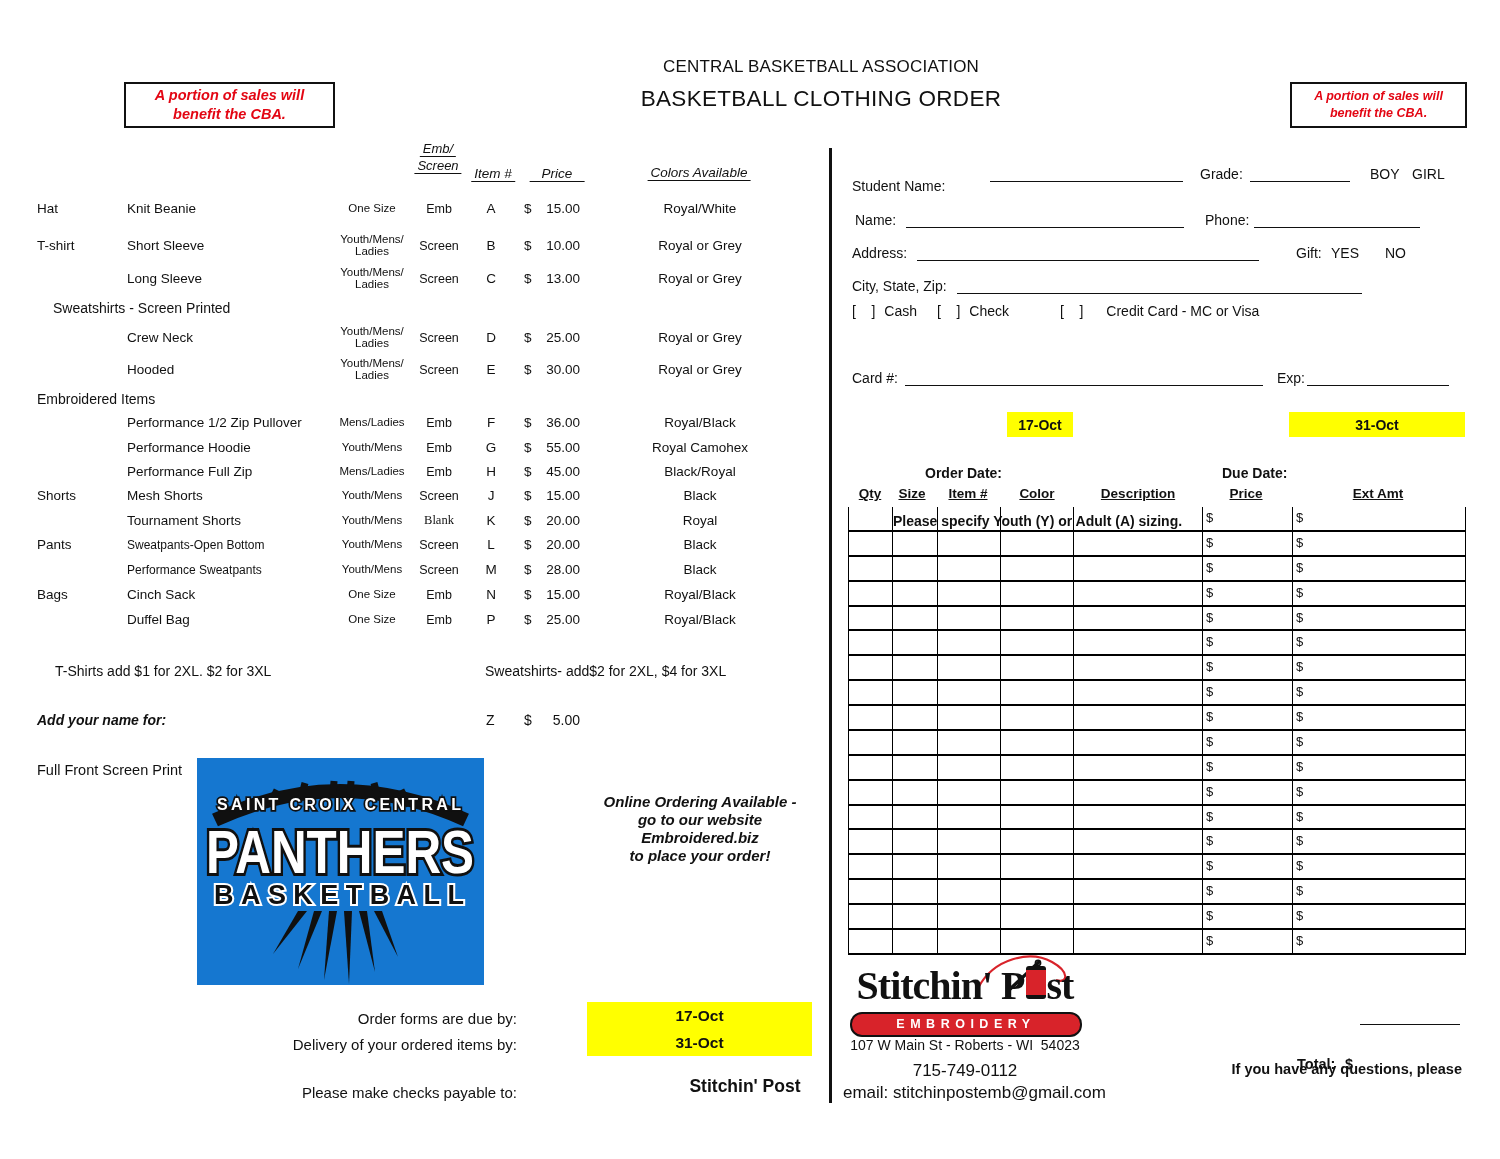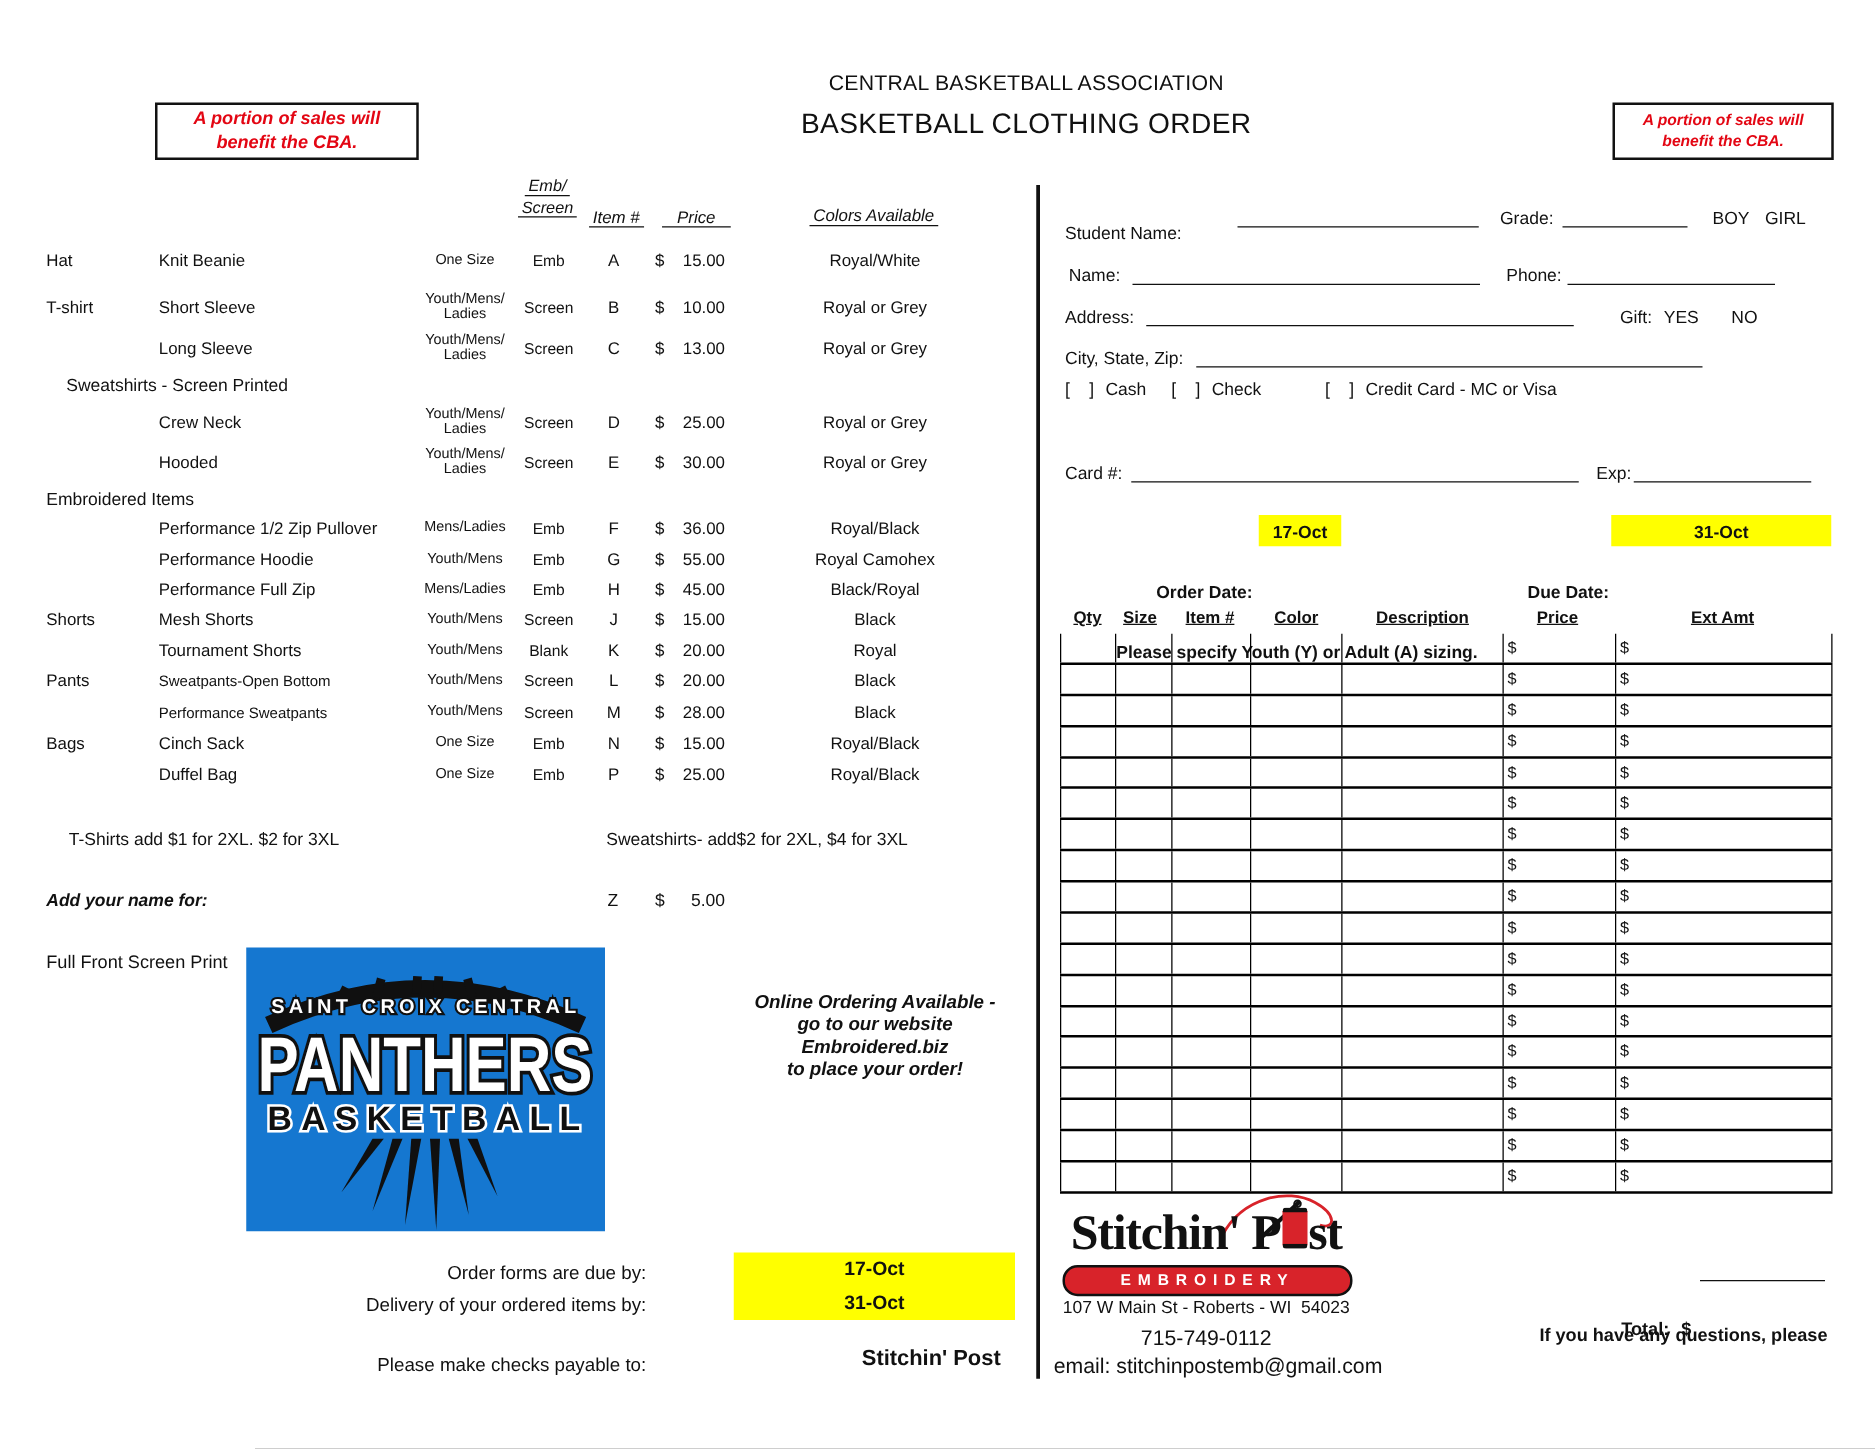--- a/index.html
+++ b/index.html
@@ -202,21 +202,21 @@
         <span class="cc center mf" style="left: 415px; width: 48px;">Screen</span>
         <span class="cc center" style="left: 467px; width: 48px;">J</span>
         <span class="cc " style="left: 524px; width: 14px;">$</span>
         <span class="cc right" style="left: 536px; width: 44px;">15.00</span>
         <span class="cc center" style="left: 616px; width: 168px;">Black</span>
       </div>
       <div class="cr" style="top: 508px;">
         <span class="cc " style="left: 37px; width: 88px;"></span>
         <span class="cc " style="left: 127px; width: 205px;">Tournament Shorts</span>
         <span class="cc center szf" style="left: 329px; width: 86px;">Youth/​Mens</span>
-        <span class="cc center mf" style="left: 415px; width: 48px;">Blank</span>
+        <span class="cc center mf" style="left: 415px; width: 48px; font-family: Liberation Serif, serif;">Blank</span>
         <span class="cc center" style="left: 467px; width: 48px;">K</span>
         <span class="cc " style="left: 524px; width: 14px;">$</span>
         <span class="cc right" style="left: 536px; width: 44px;">20.00</span>
         <span class="cc center" style="left: 616px; width: 168px;">Royal</span>
       </div>
       <div class="cr" style="top: 532px;">
         <span class="cc " style="left: 37px; width: 88px;">Pants</span>
         <span class="cc sm" style="left: 127px; width: 205px;">Sweatpants-Open Bottom</span>
         <span class="cc center szf" style="left: 329px; width: 86px;">Youth/​Mens</span>
         <span class="cc center mf" style="left: 415px; width: 48px;">Screen</span>
@@ -331,21 +331,21 @@
   <span class="lbl" style="left:1296px;top:245px;">Gift:</span>
   <span class="lbl" style="left:1331px;top:245px;">YES</span>
   <span class="lbl" style="left:1385px;top:245px;">NO</span>
 
   <span class="lbl" style="left:852px;top:278px;">City, State, Zip:</span>
   <span class="fline" style="left:957px;top:293px;width:405px;"></span>
 
   <div class="abs" id="payment-row" style="left:852px;top:303px;width:600px;height:20px;">
       <span style="position: absolute; left: 0px; top: 0px; font-size: 14px; white-space: nowrap;"><span>[&nbsp;&nbsp;&nbsp;&nbsp;]</span><span style="margin-left: 9px;">Cash</span></span>
       <span style="position: absolute; left: 85px; top: 0px; font-size: 14px; white-space: nowrap;"><span>[&nbsp;&nbsp;&nbsp;&nbsp;]</span><span style="margin-left: 9px;">Check</span></span>
-      <span style="position: absolute; left: 208px; top: 0px; font-size: 14px; white-space: nowrap;"><span>[&nbsp;&nbsp;&nbsp;&nbsp;]</span><span style="margin-left: 9px;">Credit Card - MC or Visa</span></span>
+      <span style="position: absolute; left: 208px; top: 0px; font-size: 14px; white-space: nowrap;"><span>[&nbsp;&nbsp;&nbsp;&nbsp;]</span><span style="margin-left: 23px;">Credit Card - MC or Visa</span></span>
     </div>
 
   <span class="lbl" style="left:852px;top:370px;">Card #:</span>
   <span class="fline" style="left:905px;top:385px;width:358px;"></span>
   <span class="lbl" style="left:1277px;top:370px;">Exp:</span>
   <span class="fline" style="left:1307px;top:385px;width:142px;"></span>
 
   <span class="lbl b" style="left:925px;top:417px;">Order Date:</span>
   <div class="ylbox" style="left:1007px;top:412px;width:66px;height:25px;">
     <span>17-Oct</span>

